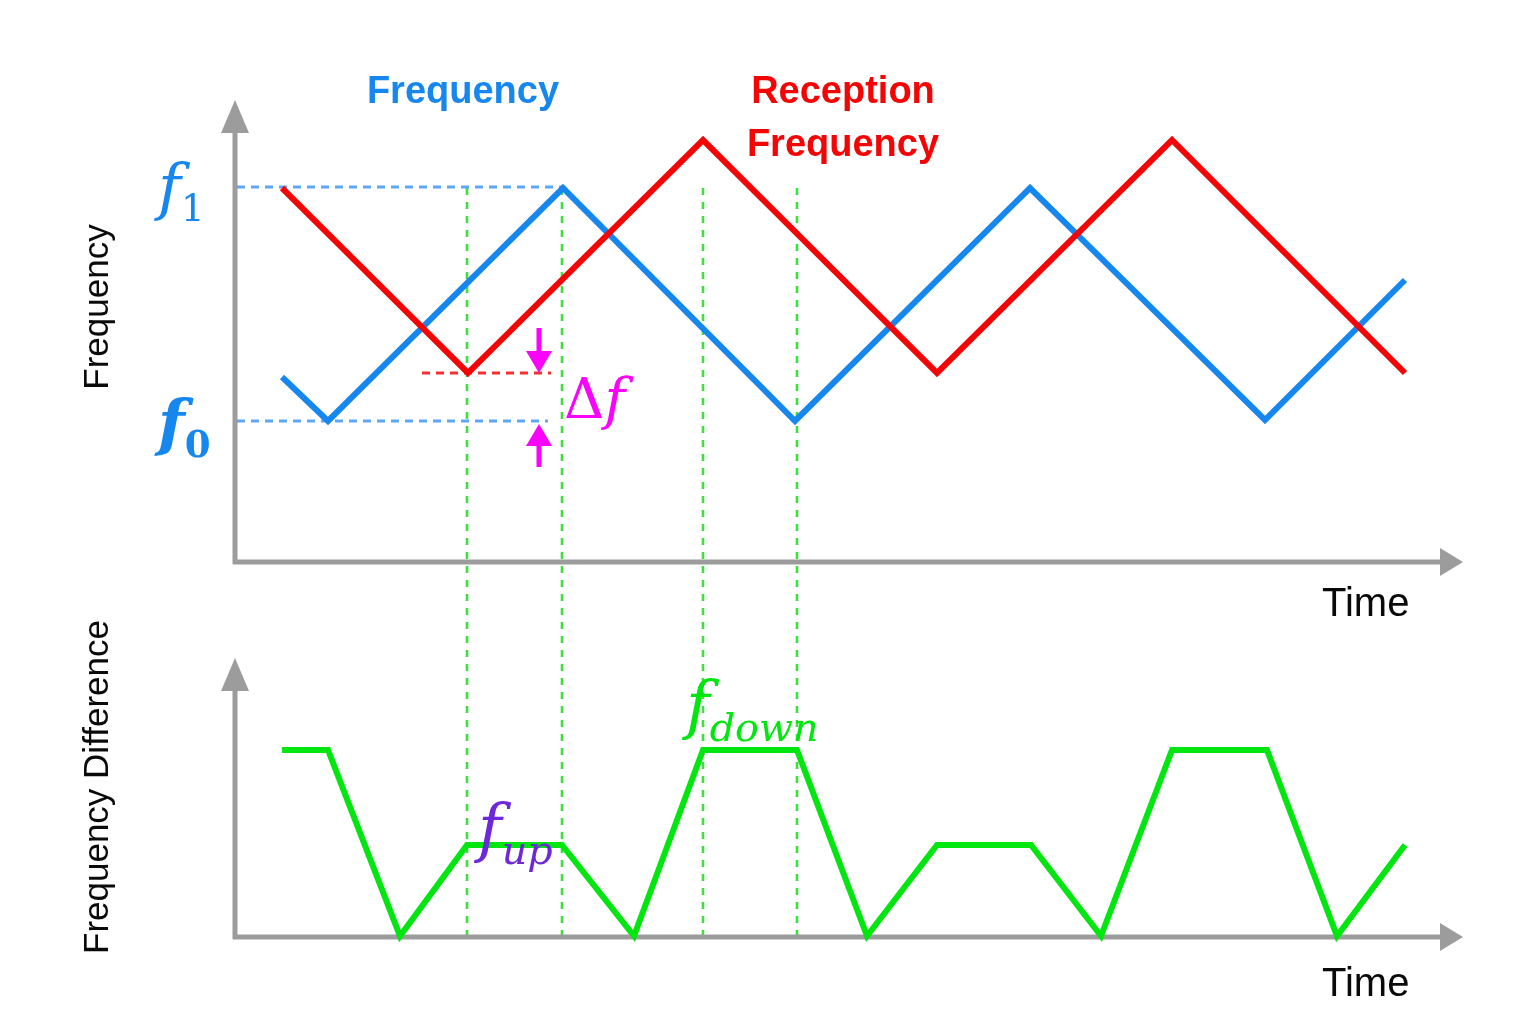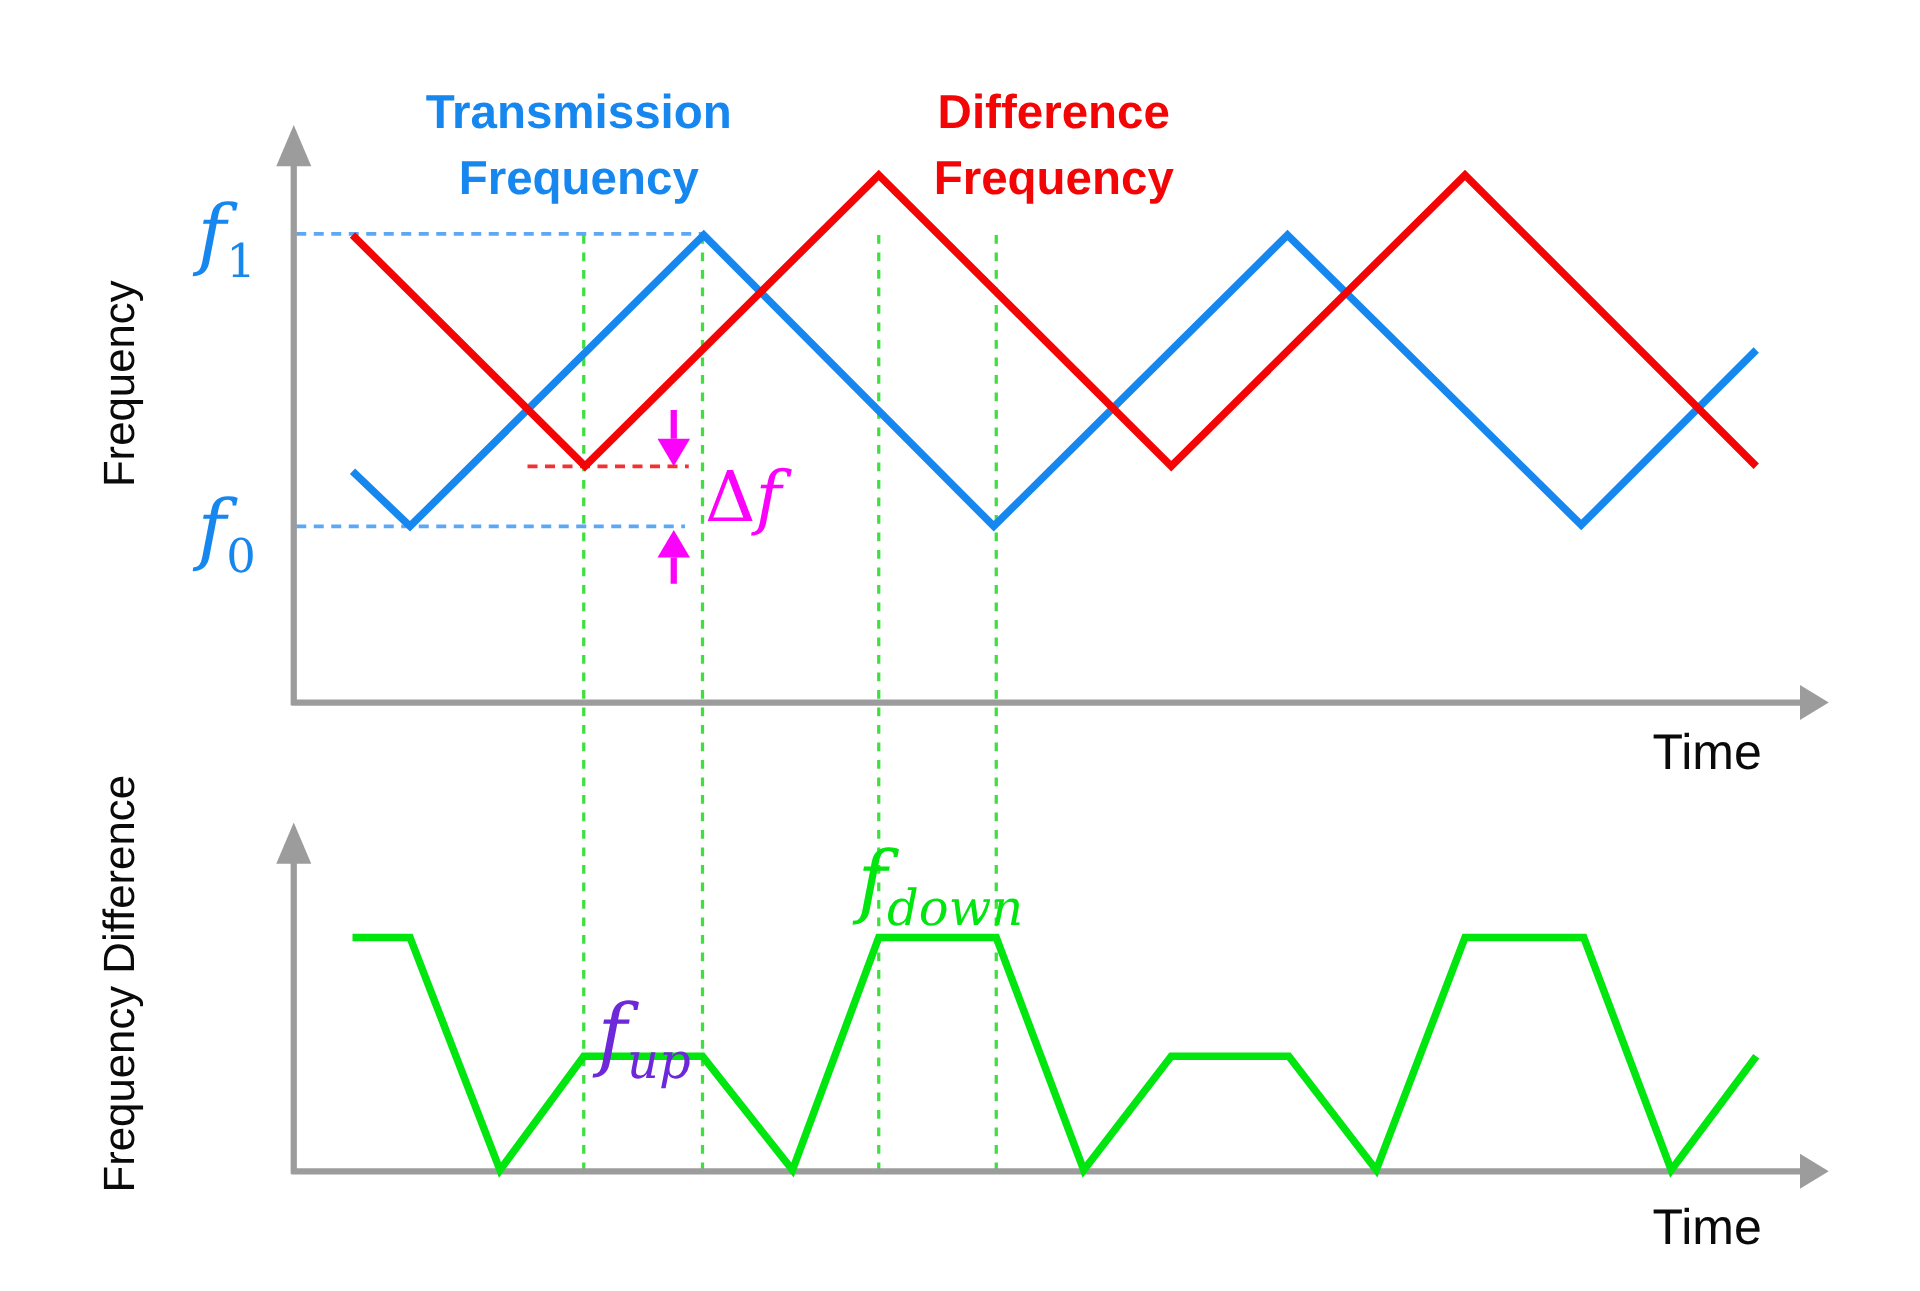--- a/index.html
+++ b/index.html
@@ -64,34 +64,33 @@
       <line x1="539" y1="467" x2="539" y2="446" stroke="#fb02fb" stroke-width="5"></line>
       <polygon points="526,446 552,446 539,424" fill="#fb02fb"></polygon>
       <line x1="235" y1="939" x2="235" y2="688" stroke="#9c9c9c" stroke-width="5"></line>
       <polygon points="221,691 249,691 235,658" fill="#9c9c9c"></polygon>
       <line x1="233" y1="937" x2="1442" y2="937" stroke="#9c9c9c" stroke-width="5"></line>
       <polygon points="1440,923 1440,951 1463,937" fill="#9c9c9c"></polygon>
       <polyline points="282,750 328,750 400,936 467,845 562,845 634,936 703,750 797,750 867,936 937,845 1031,845 1101,936 1172,750 1267,750 1337,936 1405,845" fill="none" stroke="#00e60e" stroke-width="6" stroke-linejoin="miter"></polyline>
     </svg>
 
   <div class="lbl chart-title" style="left: 313px; top: 64px; color: rgb(23, 135, 240);">
-    <div>Transmission</div>
     <div>Frequency</div>
   </div>
   <div class="lbl chart-title" style="left: 728px; top: 64px; width: 230px; color: rgb(244, 5, 5);">
-    <div>Difference</div>
+    <div>Reception</div>
     <div>Frequency</div>
   </div>
 
   <div class="vlabel" style="left:-112px; top:285px;">Frequency</div>
   <div class="vlabel" style="left:-112px; top:765px;">Frequency Difference</div>
   <div class="lbl axis-label" style="left:1322px; top:580px; font-size:40px;">Time</div>
   <div class="lbl axis-label" style="left:1322px; top:960px; font-size:40px;">Time</div>
 
   <div class="lbl math f1-label" style="left: 158px; top: 150px; color: rgb(23, 135, 240);"><span>f</span><sub class="sub-roman">1</sub></div>
-  <div class="lbl math f0-label" style="left: 158px; top: 386px; color: rgb(23, 135, 240);"><span>f</span><sub class="sub-roman">0</sub></div>
+  <div class="lbl math f0-label" style="left: 158px; top: 386px; color: rgb(23, 135, 240); font-weight: bold;"><span>f</span><sub class="sub-roman">0</sub></div>
 
   <div class="lbl math delta-f-label" style="left: 564px; top: 366px; color: rgb(251, 2, 251);"><span class="delta">Δ</span><span>f</span></div>
 
   <div class="lbl math fup-label" style="left: 478px; top: 791px; color: #6d28d9;"><span>f</span><sub class="sub-italic">up</sub></div>
   <div class="lbl math fdown-label" style="left: 686px; top: 668px; color: rgb(0, 230, 14);"><span>f</span><sub class="sub-italic">down</sub></div>
 
 </div>
 
 </body></html>

